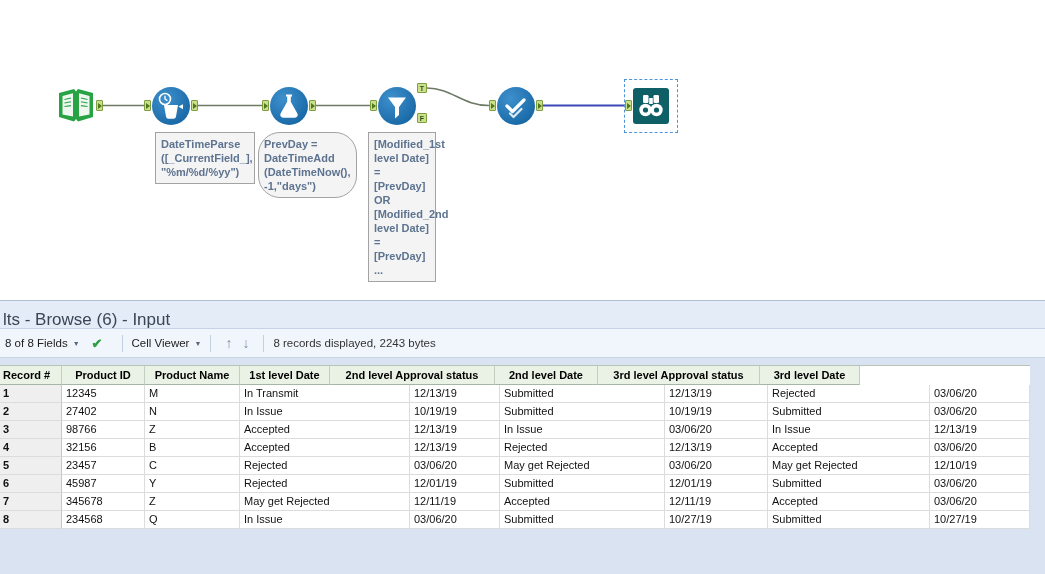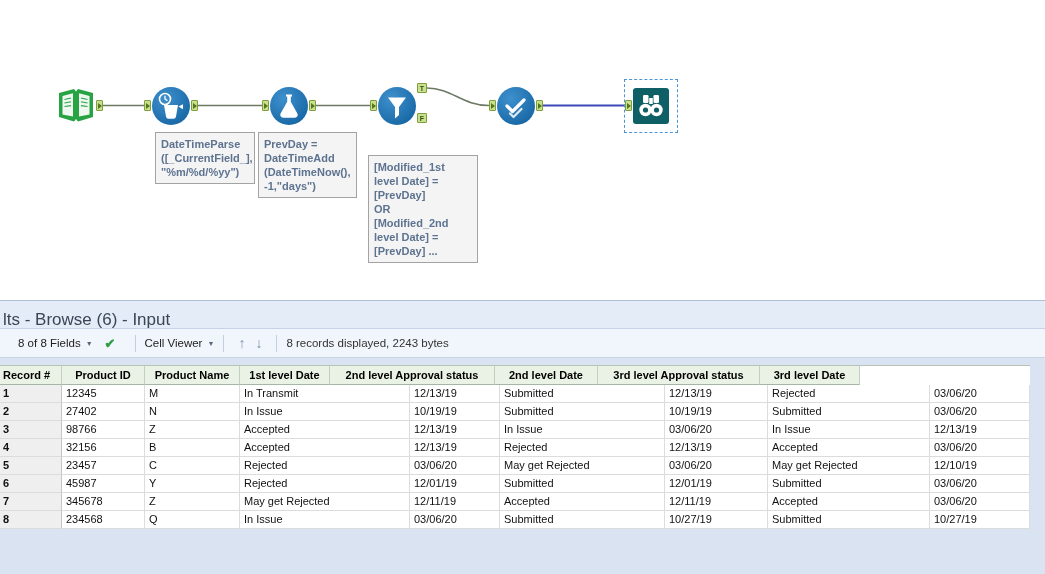--- a/index.html
+++ b/index.html
@@ -31,33 +31,33 @@
     border-left: 4px solid #53761f; }
   .anchor-tf { position: absolute; width: 10px; height: 10px; background: #c9e08c;
     border: 1px solid #7f9f3f; border-radius: 1px; z-index: 3;
     font-size: 7px; font-weight: bold; color: #2e4d12;
     display: flex; align-items: center; justify-content: center; line-height: 1; }
 
   .annotation { position: absolute; background: #f4f4f4; border: 1px solid #a3a3a3;
     color: #5d7390; font-weight: bold; font-size: 11px; line-height: 14px;
     padding: 4px 5px; white-space: pre-line; z-index: 1; }
   .a1 { left: 143px; top: 132px; width: 100px; margin-left: 12px; }
-  .a2 { left: 258px; top: 132px; width: 99px; }
-  .a3 { left: 368px; top: 132px; width: 110px; margin-top: 23px; }
+  .a2 { left: 258px; top: 132px; width: 99px; border-radius: 22px; }
+  .a3 { left: 368px; top: 132px; width: 68px; }
 
   
   .results { position: absolute; left: 0; top: 300px; width: 1045px; height: 274px;
     background: #d9e3f1; border-top: 1px solid #aebfd6; }
   .panel-header { position: absolute; left: 0; top: 0; width: 1045px; height: 28px;
     background: #e4ecf7; border-bottom: 1px solid #c6d3e6; }
   .panel-title { position: absolute; left: 3px; top: 9px; font-size: 17px; color: #3a4656; }
 
   .toolbar { position: absolute; left: 0; top: 28px; width: 1045px; height: 29px;
     background: #f1f6fc; border-bottom: 1px solid #c9d6e8;
-    display: flex; align-items: center; padding-left: 18px; font-size: 11.5px; color: #222; }
+    display: flex; align-items: center; padding-left: 5px; font-size: 11.5px; color: #222; }
   .tb-item { display: flex; align-items: center; white-space: nowrap; }
   .caret { font-size: 7px; color: #5a6activ778; color: #5a6778; margin-left: 5px; }
   .tb-check { color: #2f9e44; font-size: 13px; font-weight: bold; margin: 0 10px 0 12px; }
   .tb-sep { width: 1px; height: 17px; background: #c2cfdf; margin: 0 9px; }
   .tb-arrow { color: #7d91ad; font-size: 14px; margin: 0 5px; }
   .tb-status { color: #333; }
 
   
   .grid { position: absolute; left: 0; top: 64px; background: #fff; border-top: 1px solid #b7c3b7; }
   .header-row, .tr { display: flex; }

